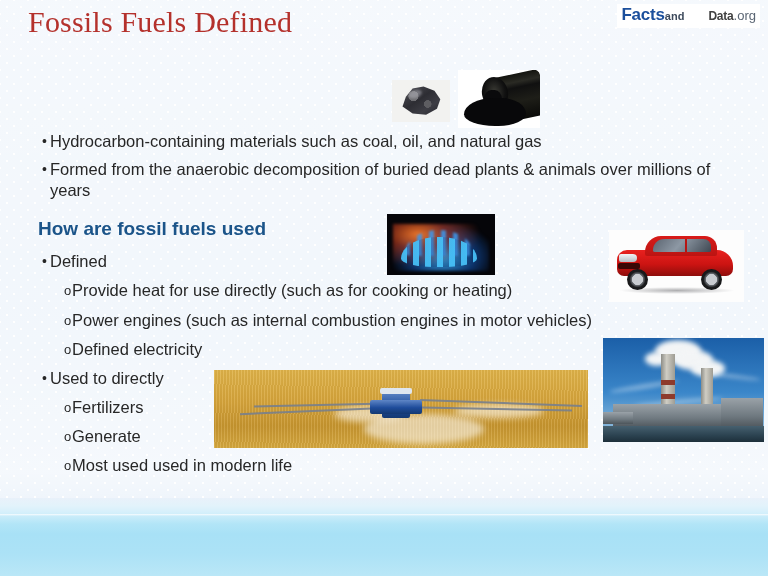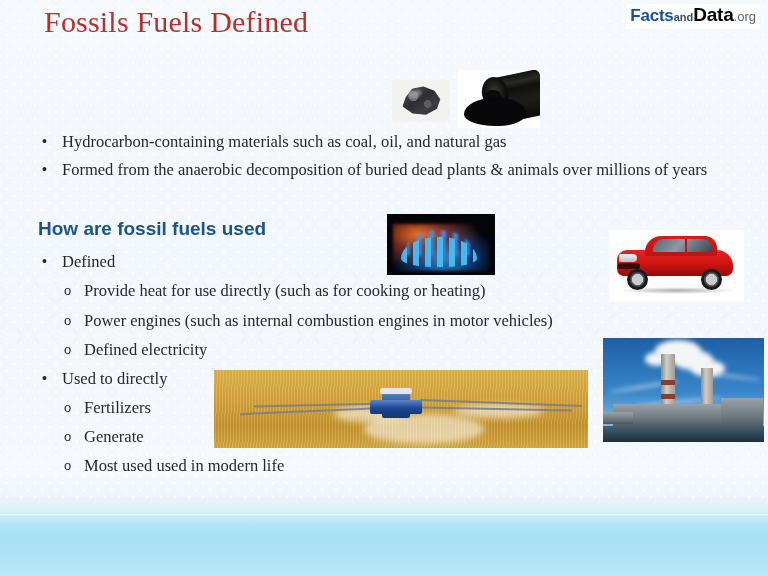--- a/index.html
+++ b/index.html
@@ -63,21 +63,21 @@
     position: absolute;
     left: 0; right: 0;
     top: 514px;
     height: 2px;
     background: linear-gradient(to bottom, rgba(255,255,255,0.85), rgba(255,255,255,0));
   }
 
   
   .title {
     position: absolute;
-    left: 44px;
+    left: 28px;
     top: 4px;
     font-family: "Liberation Serif", serif;
     font-size: 30px;
     line-height: 36px;
     color: #b4312c;
     letter-spacing: 0.2px;
     white-space: nowrap;
   }
   .logo {
     position: absolute;
@@ -94,24 +94,25 @@
     font-weight: bold;
     color: #1b4f9c;
     letter-spacing: -0.2px;
   }
   .logo .lg-and {
     font-size: 11px;
     font-weight: bold;
     color: #3d4a5c;
   }
   .logo .lg-data {
-    font-size: 19px;
+    font-size: 12px;
     font-weight: bold;
-    color: #000000;
+    color: #404040;
     letter-spacing: -0.2px;
+    margin-left: 24px;
   }
   .logo .lg-org {
     font-size: 13px;
     color: #5a6573;
   }
 
   
   .content { position: absolute; left: 0; top: 0; right: 0; bottom: 0; }
 
   .section-head {
@@ -129,21 +130,21 @@
     line-height: 21px;
   }
   .bullet .mark {
     position: absolute;
     left: 0;
     top: 0;
     width: 18px;
     text-align: left;
     color: #272727;
   }
-  .bullet .txt { display: block; margin-left: 20px; font-family: Liberation Serif, serif; }
+  .bullet .txt { display: block; margin-left: 8px; }
   .bullet.l1 .mark { font-size: 14px; line-height: 21px; }
   .bullet.l2 .mark { font-size: 13px; line-height: 22px; }
 
   
   .pic {
     position: absolute;
     overflow: hidden;
     background: #ffffff;
   }
 

